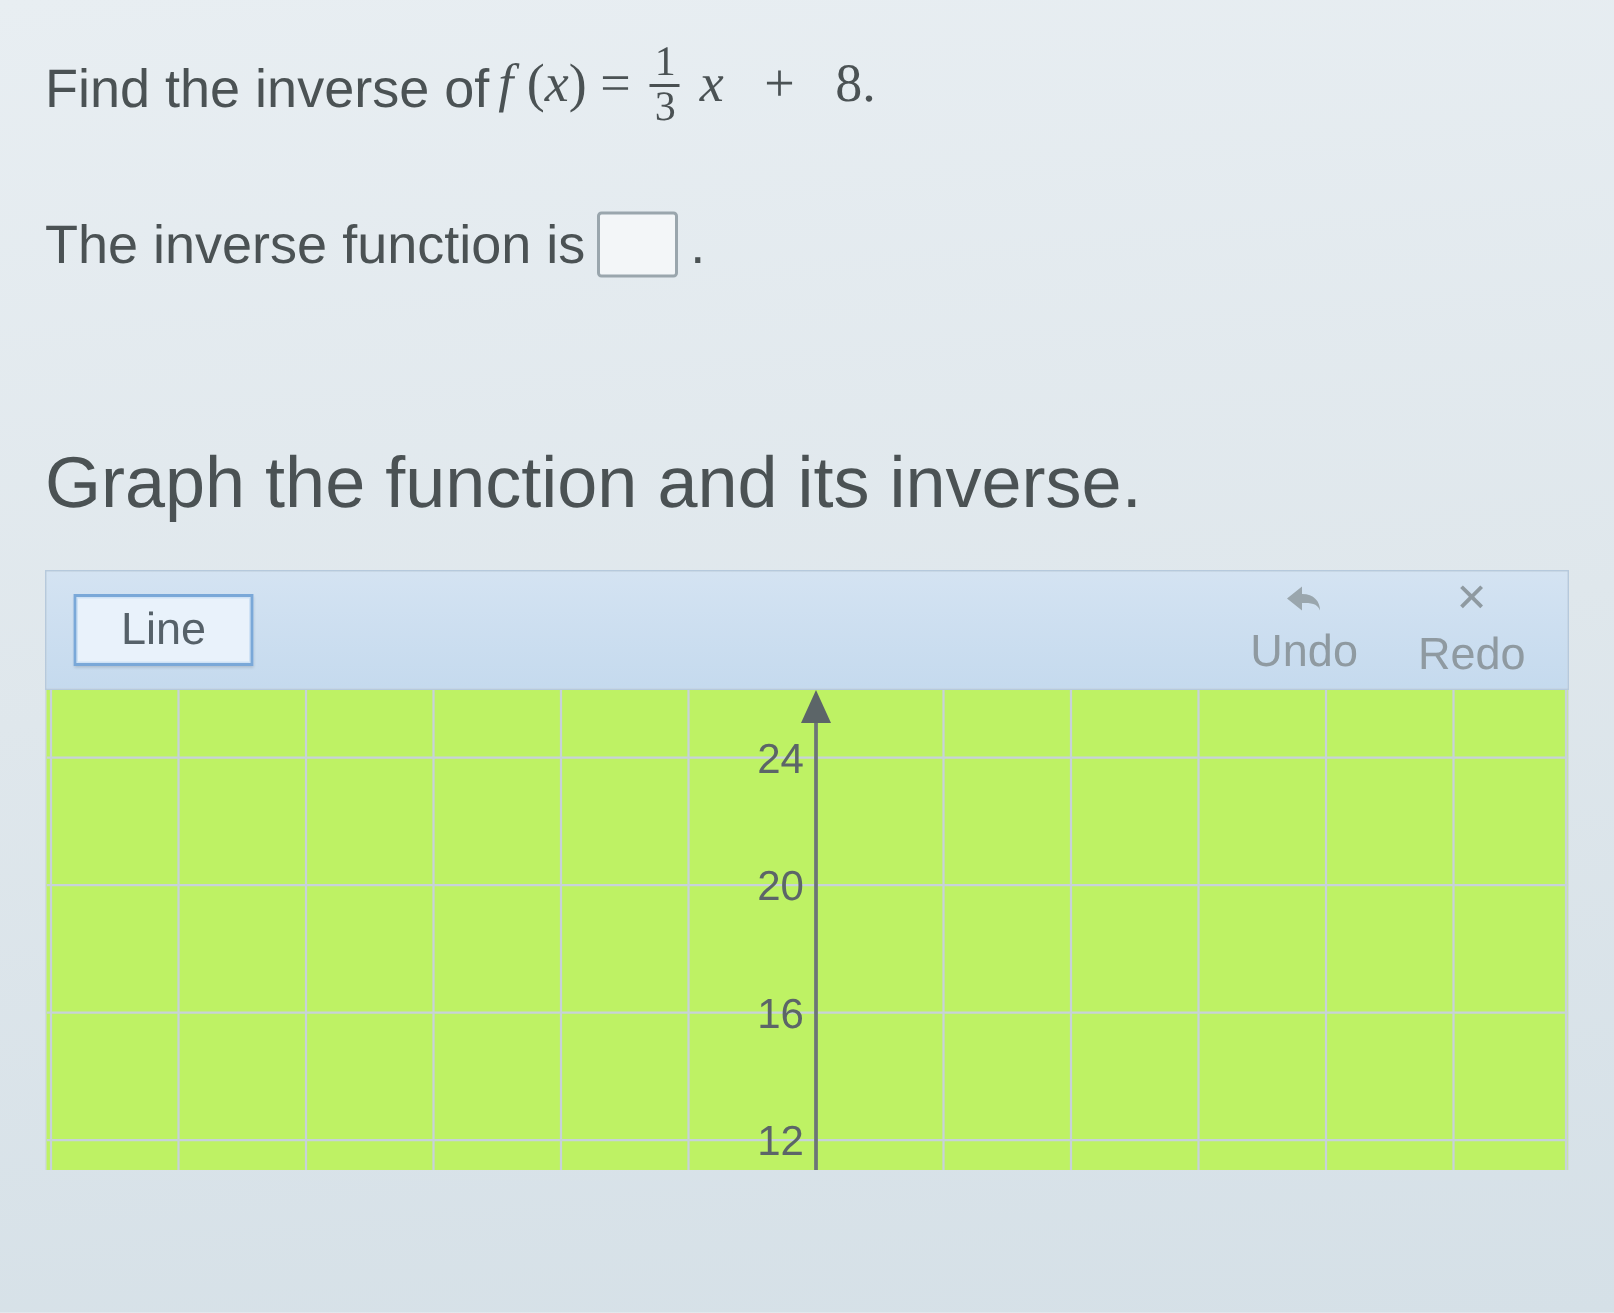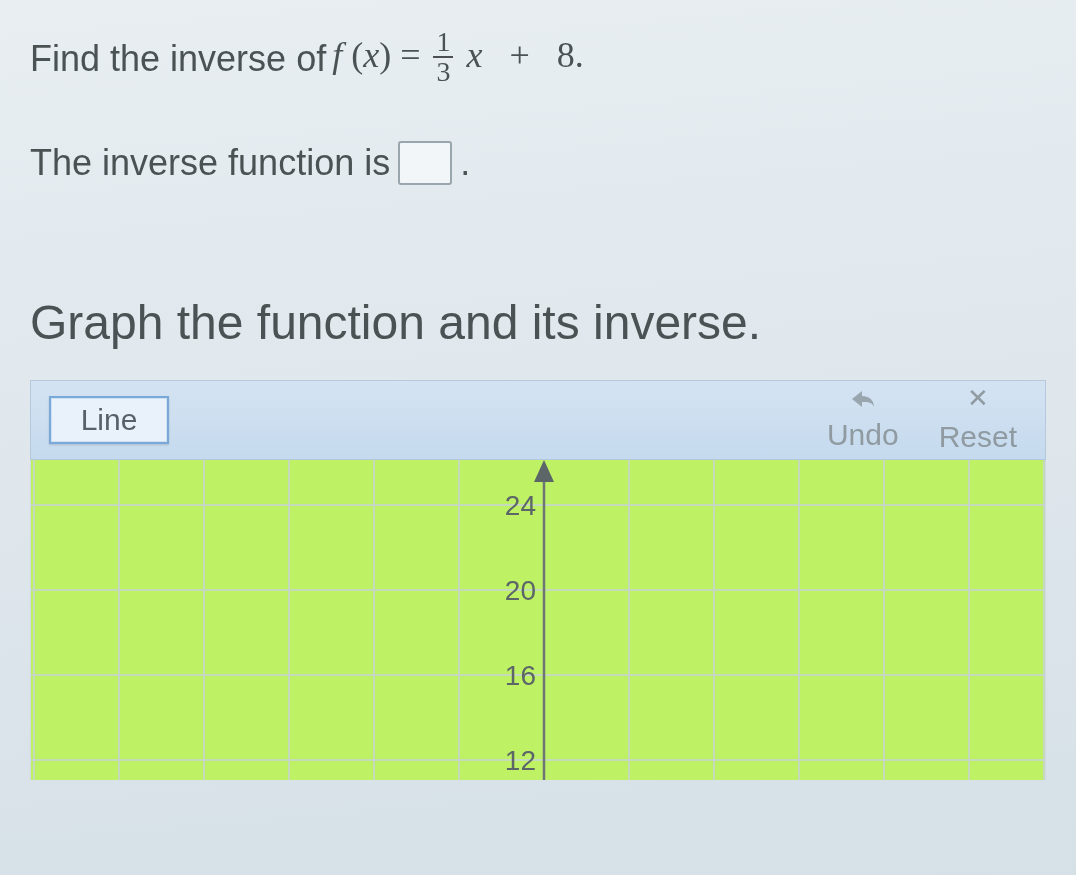--- a/index.html
+++ b/index.html
@@ -161,21 +161,21 @@
     </div>
     <div class="spacer"></div>
     <div class="action">
       <svg viewBox="0 0 26 22">
         <path d="M2 11 L12 3 L12 8 C20 8 24 13 24 19 C22 14 18 14 12 14 L12 19 Z" fill="#9aa6ad"></path>
       </svg>
       <span>Undo</span>
     </div>
     <div class="action">
       <span class="x">✕</span>
-      <span>Reset</span>
+      <span>Redo</span>
     </div>
   </div>
 
   <div class="graph-wrap">
     <svg width="1016" height="320" viewBox="0 0 1016 320">
 
       <g class="grid">
 
         <line x1="3" y1="0" x2="3" y2="320"></line>
         <line x1="88" y1="0" x2="88" y2="320"></line>

